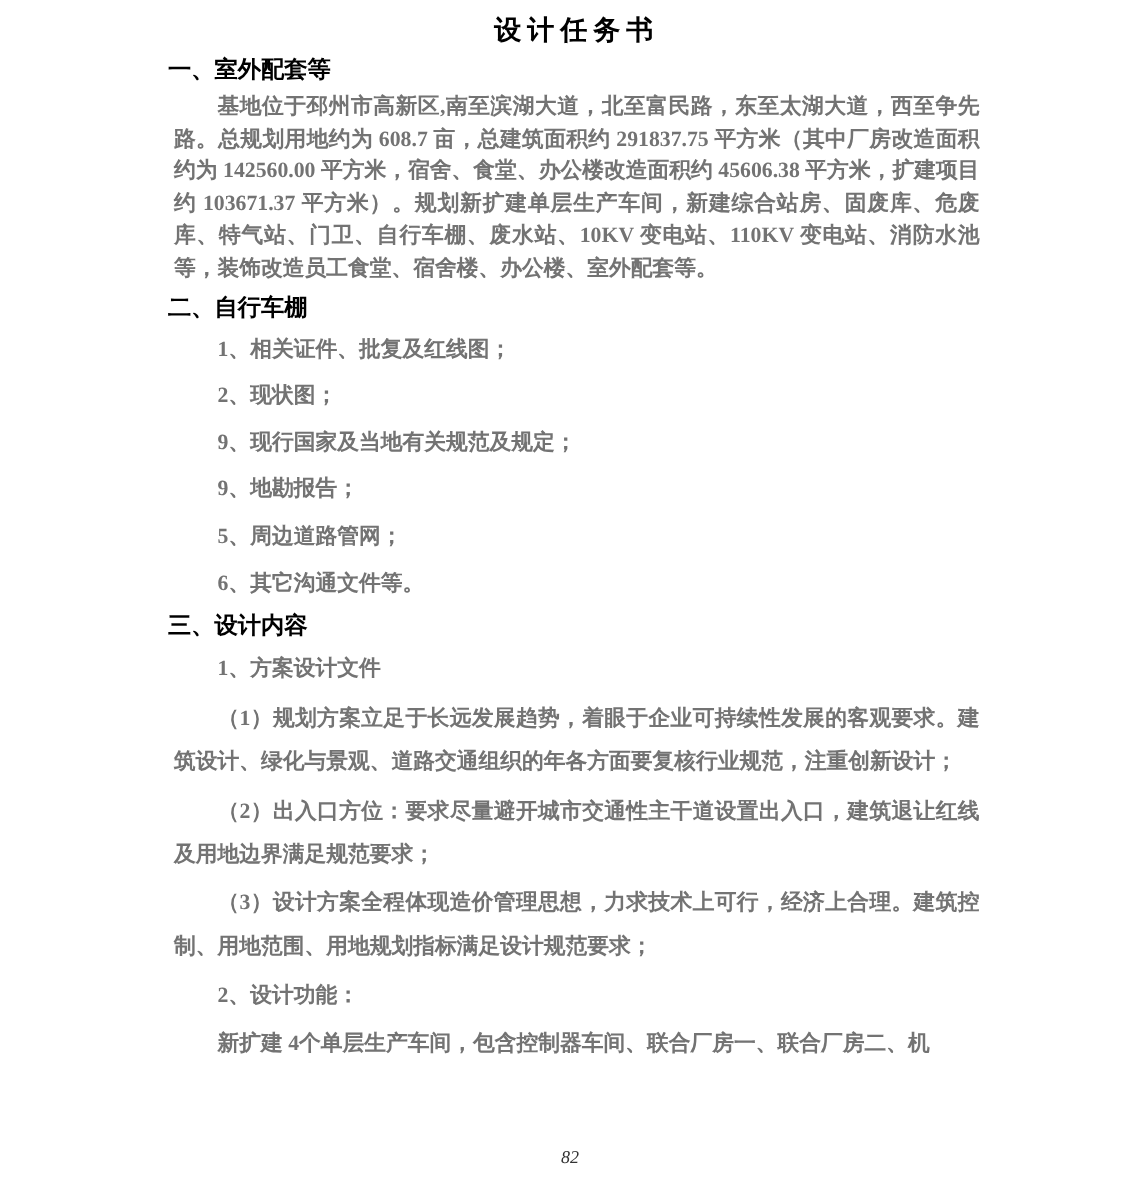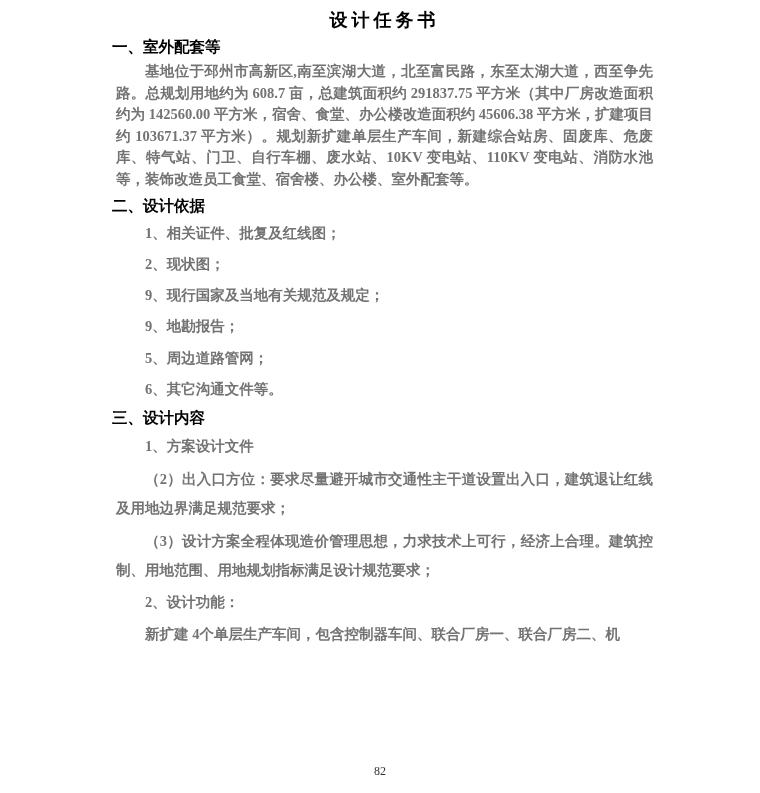--- a/index.html
+++ b/index.html
@@ -53,48 +53,50 @@
   p.p-sp   { line-height: 28.8px; }
   p.p-last { line-height: 22px; margin-top: 6px; }
   .page-footer {
     position: absolute;
     left: 0;
     bottom: 14px;
     width: 100%;
     text-align: center;
     font-size: 12px;
     color: #333333;
+    font-style: italic;
   }
 </style>
 </head>
 <body>
 
 <div class="page">
   <div class="content">
 
     <div class="doc-title">设计任务书</div>
 
     <div class="section">
       <div class="section-heading">一、室外配套等</div>
       <p class="doc-para p-body">基地位于邳州市高新区,南至滨湖大道，北至富民路，东至太湖大道，西至争先路。总规划用地约为 608.7 亩，总建筑面积约 291837.75 平方米（其中厂房改造面积约为 142560.00 平方米，宿舍、食堂、办公楼改造面积约 45606.38 平方米，扩建项目约 103671.37 平方米）。规划新扩建单层生产车间，新建综合站房、固废库、危废库、特气站、门卫、自行车棚、废水站、10KV 变电站、110KV 变电站、消防水池等，装饰改造员工食堂、宿舍楼、办公楼、室外配套等。</p>
     </div>
 
     <div class="section">
-      <div class="section-heading">二、设计依据</div>
+      <div class="section-heading">二、自行车棚</div>
       <p class="doc-para p-list">1、相关证件、批复及红线图；</p>
       <p class="doc-para p-list">2、现状图；</p>
       <p class="doc-para p-list">9、现行国家及当地有关规范及规定；</p>
       <p class="doc-para p-list">9、地勘报告；</p>
       <p class="doc-para p-list">5、周边道路管网；</p>
       <p class="doc-para p-list">6、其它沟通文件等。</p>
     </div>
 
     <div class="section">
       <div class="section-heading">三、设计内容</div>
       <p class="doc-para p-sp">1、方案设计文件</p>
+      <p class="doc-para p-sp">（1）规划方案立足于长远发展趋势，着眼于企业可持续性发展的客观要求。建筑设计、绿化与景观、道路交通组织的年各方面要复核行业规范，注重创新设计；</p>
       <p class="doc-para p-sp">（2）出入口方位：要求尽量避开城市交通性主干道设置出入口，建筑退让红线及用地边界满足规范要求；</p>
       <p class="doc-para p-sp">（3）设计方案全程体现造价管理思想，力求技术上可行，经济上合理。建筑控制、用地范围、用地规划指标满足设计规范要求；</p>
       <p class="doc-para p-sp">2、设计功能：</p>
       <p class="doc-para p-last">新扩建 4个单层生产车间，包含控制器车间、联合厂房一、联合厂房二、机</p>
     </div>
 
   </div>
 
   <div class="page-footer">82</div>
 </div>

